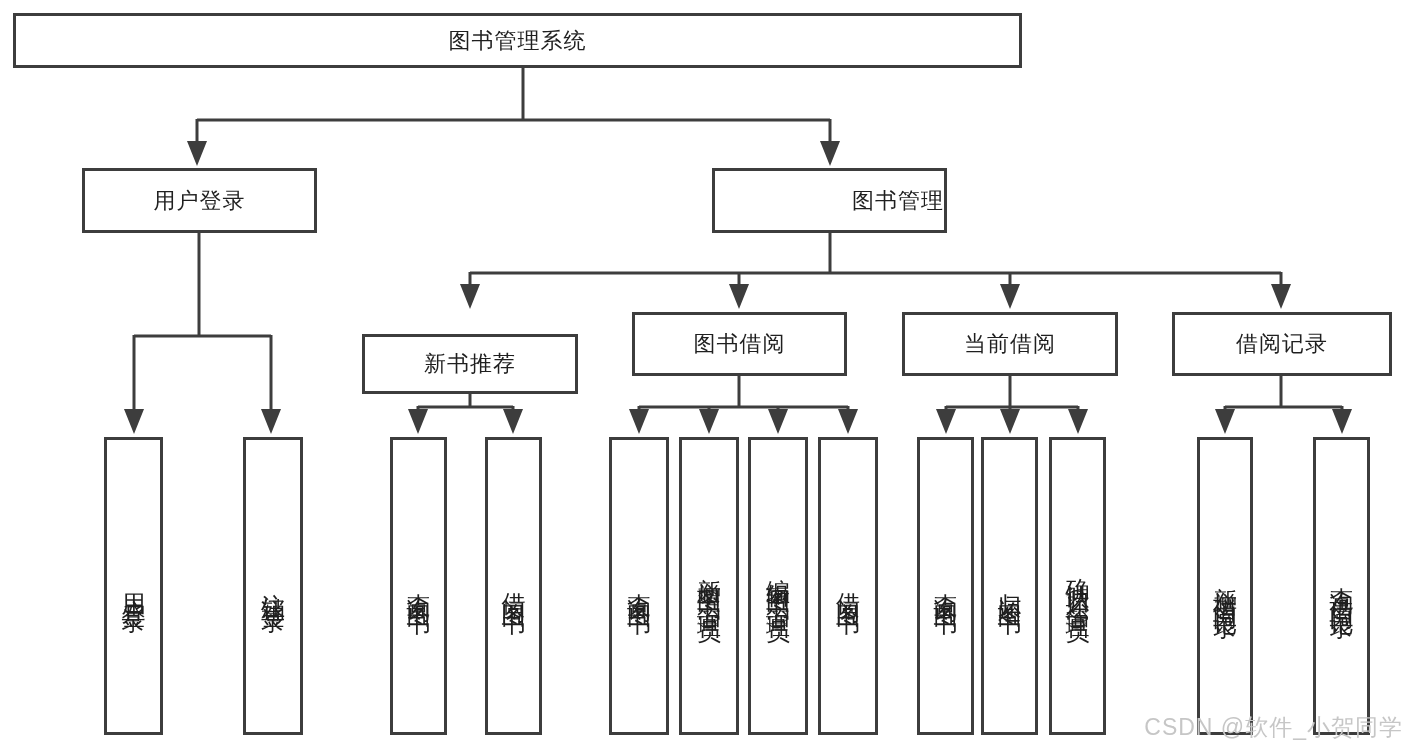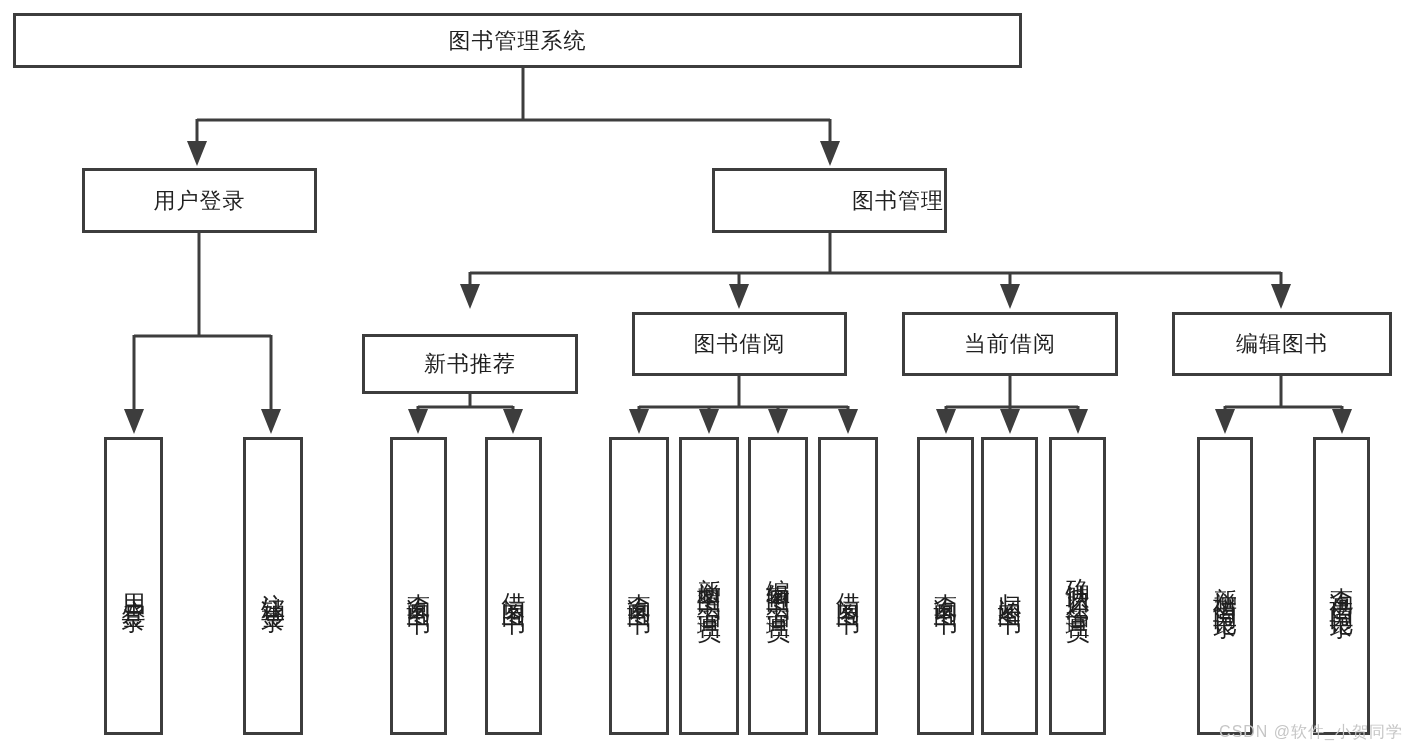--- a/index.html
+++ b/index.html
@@ -41,21 +41,21 @@
     writing-mode:vertical-rl;
     text-orientation:mixed;
     font-size:24px;
     line-height:1;
     letter-spacing:6px;
     color:var(--text);
   }
   #watermark{
     position:absolute;
     right:2px;bottom:4px;
-    font-size:16px;
+    font-size:23px;
     color:var(--watermark);
     letter-spacing:1px;
     white-space:nowrap;
   }
 </style>
 </head>
 <body>
 
 <div id="stage">
 
@@ -142,21 +142,21 @@
   <div class="node" style="left:362px;top:312px;width:216px;height:60px;margin-top:22px;">
     <span>新书推荐</span>
   </div>
   <div class="node" style="left:632px;top:312px;width:215px;height:64px;">
     <span>图书借阅</span>
   </div>
   <div class="node" style="left:902px;top:312px;width:216px;height:64px;">
     <span>当前借阅</span>
   </div>
   <div class="node" style="left:1172px;top:312px;width:220px;height:64px;">
-    <span>编辑图书</span>
+    <span>借阅记录</span>
   </div>
 
   <div class="leaf" style="left:104px;top:437px;width:59px;height:298px;">
     <span class="vtext">用户登录</span>
   </div>
   <div class="leaf" style="left:243px;top:437px;width:60px;height:298px;">
     <span class="vtext">注销登录</span>
   </div>
 
   <div class="leaf" style="left:390px;top:437px;width:57px;height:298px;">

